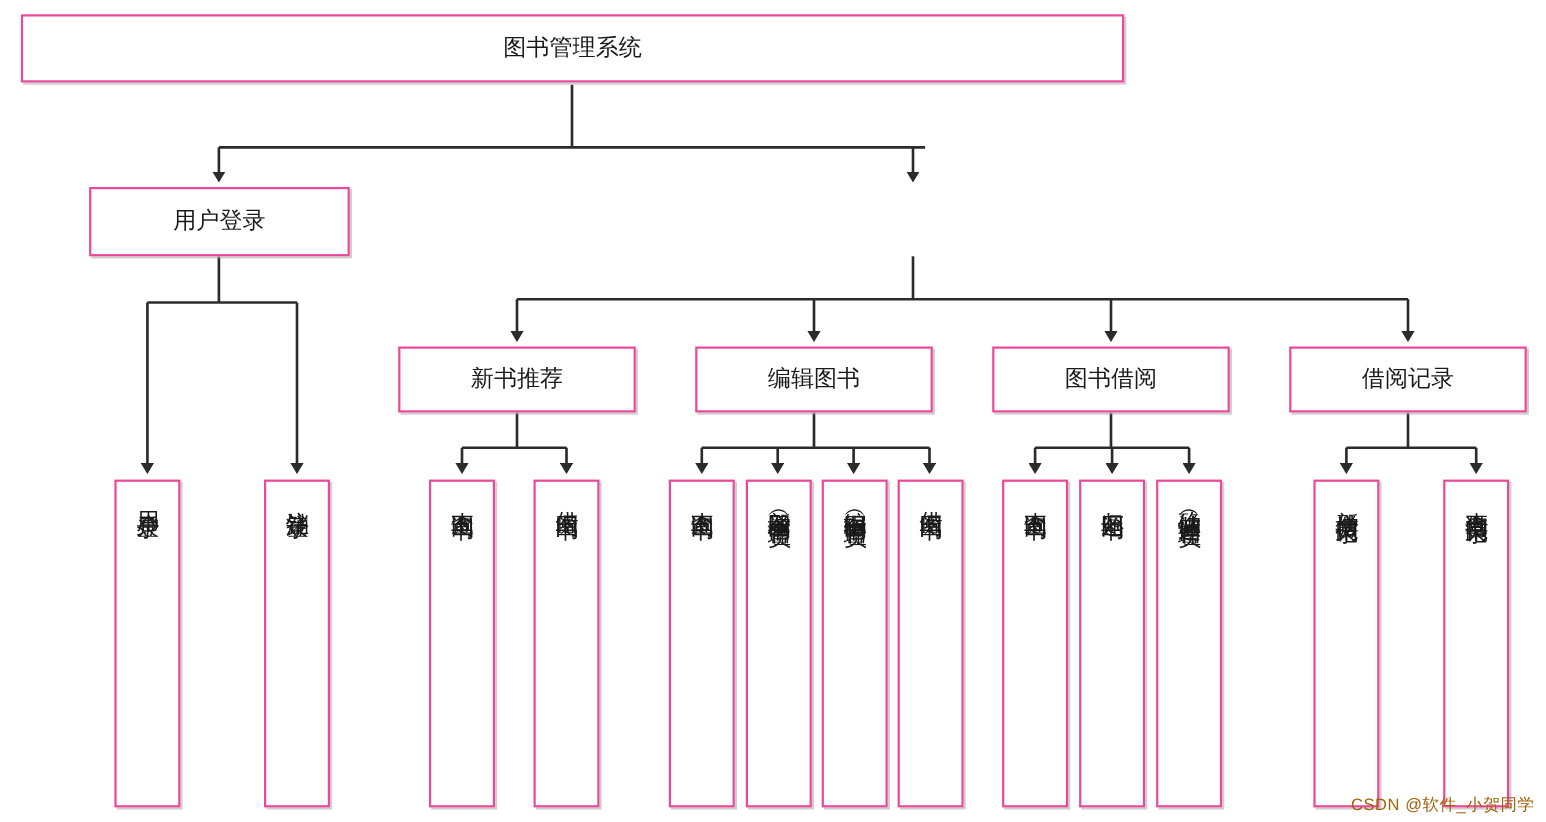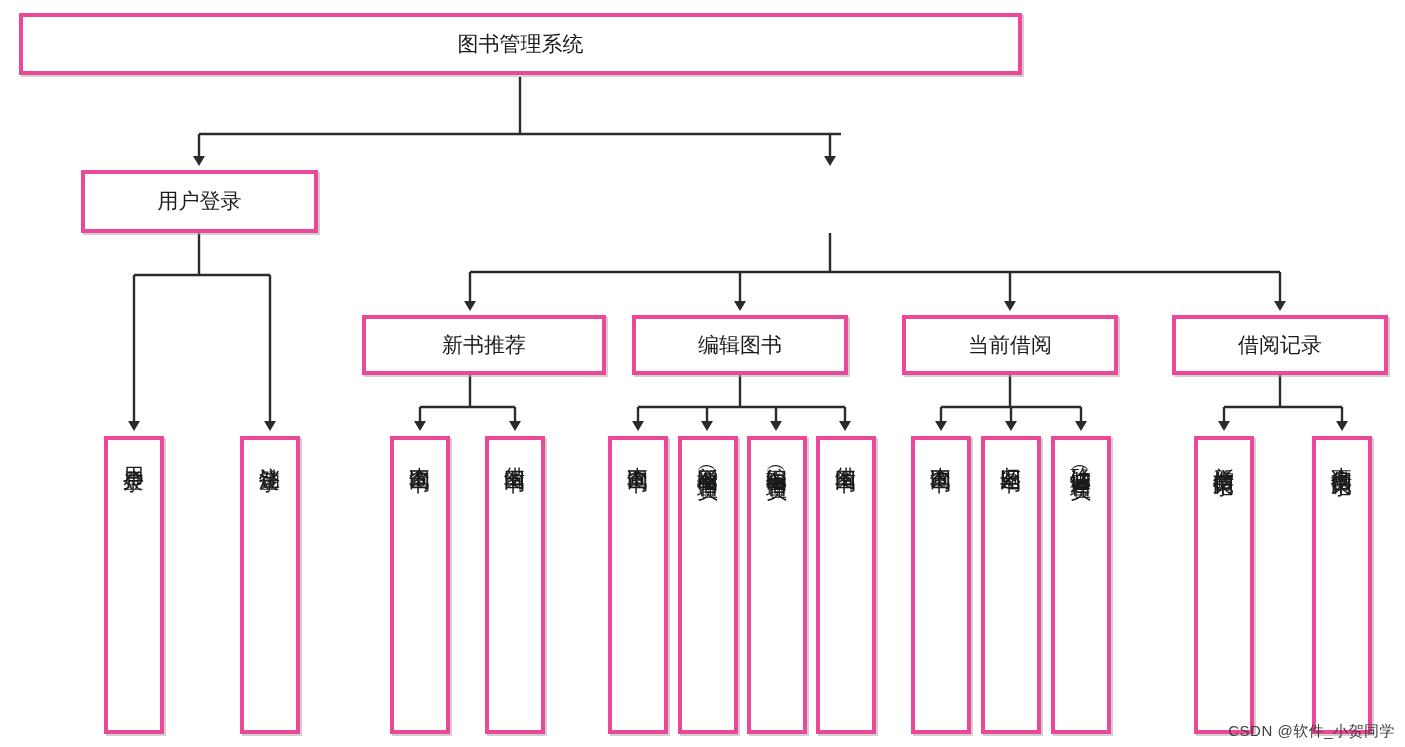--- a/index.html
+++ b/index.html
@@ -22,21 +22,21 @@
     left: 0;
     top: 0;
     width: 1405px;
     height: 747px;
     pointer-events: none;
   }
   .node {
     position: absolute;
     box-sizing: border-box;
     background: #ffffff;
-    border: 4px solid #ec4899;
+    border: 2px solid #ec4899;
     box-shadow: 2px 2px 0 rgba(170,170,170,0.55);
     display: flex;
     align-items: center;
     justify-content: center;
     color: #1a1a1a;
   }
   .node .label {
     text-align: center;
     line-height: 1.18;
     white-space: nowrap;
@@ -54,21 +54,21 @@
     text-orientation: upright;
     font-size: 21px;
     letter-spacing: 2px;
     line-height: 1;
   }
   .watermark {
     position: absolute;
     right: 10px;
     bottom: 6px;
     font-size: 15px;
-    color: #404040;
+    color: #a16207;
     letter-spacing: 0.5px;
     white-space: nowrap;
   }
 </style>
 </head>
 <body>
 
 <div id="canvas">
 
   <svg class="edges" viewBox="0 0 1405 747" xmlns="http://www.w3.org/2000/svg">
@@ -122,28 +122,28 @@
   </svg>
 
   <div class="node horiz" style="left:19px; top:13px; width:1003px; height:62px;">
     <span class="label">图书管理系统</span>
   </div>
 
   <div class="node horiz" style="left:81px; top:170px; width:237px; height:63px;">
     <span class="label">用户登录</span>
   </div>
 
-  <div class="node horiz" style="left:362px; top:315px; width:244px; height:60px;">
+  <div class="node horiz" style="left:362px; top:315px; width:216px; height:60px;">
     <span class="label">新书推荐</span>
   </div>
   <div class="node horiz" style="left:632px; top:315px; width:216px; height:60px;">
     <span class="label">编辑图书</span>
   </div>
   <div class="node horiz" style="left:902px; top:315px; width:216px; height:60px;">
-    <span class="label">当前借阅</span>
+    <span class="label">图书借阅</span>
   </div>
   <div class="node horiz" style="left:1172px; top:315px; width:216px; height:60px;align-items:center;">
     <span class="label">借阅记录</span>
   </div>
 
   <div class="node vert" style="left:104px; top:436px; width:60px; height:298px;">
     <span class="label">用户登录</span>
   </div>
   <div class="node vert" style="left:240px; top:436px; width:60px; height:298px;">
     <span class="label">注销登录</span>

